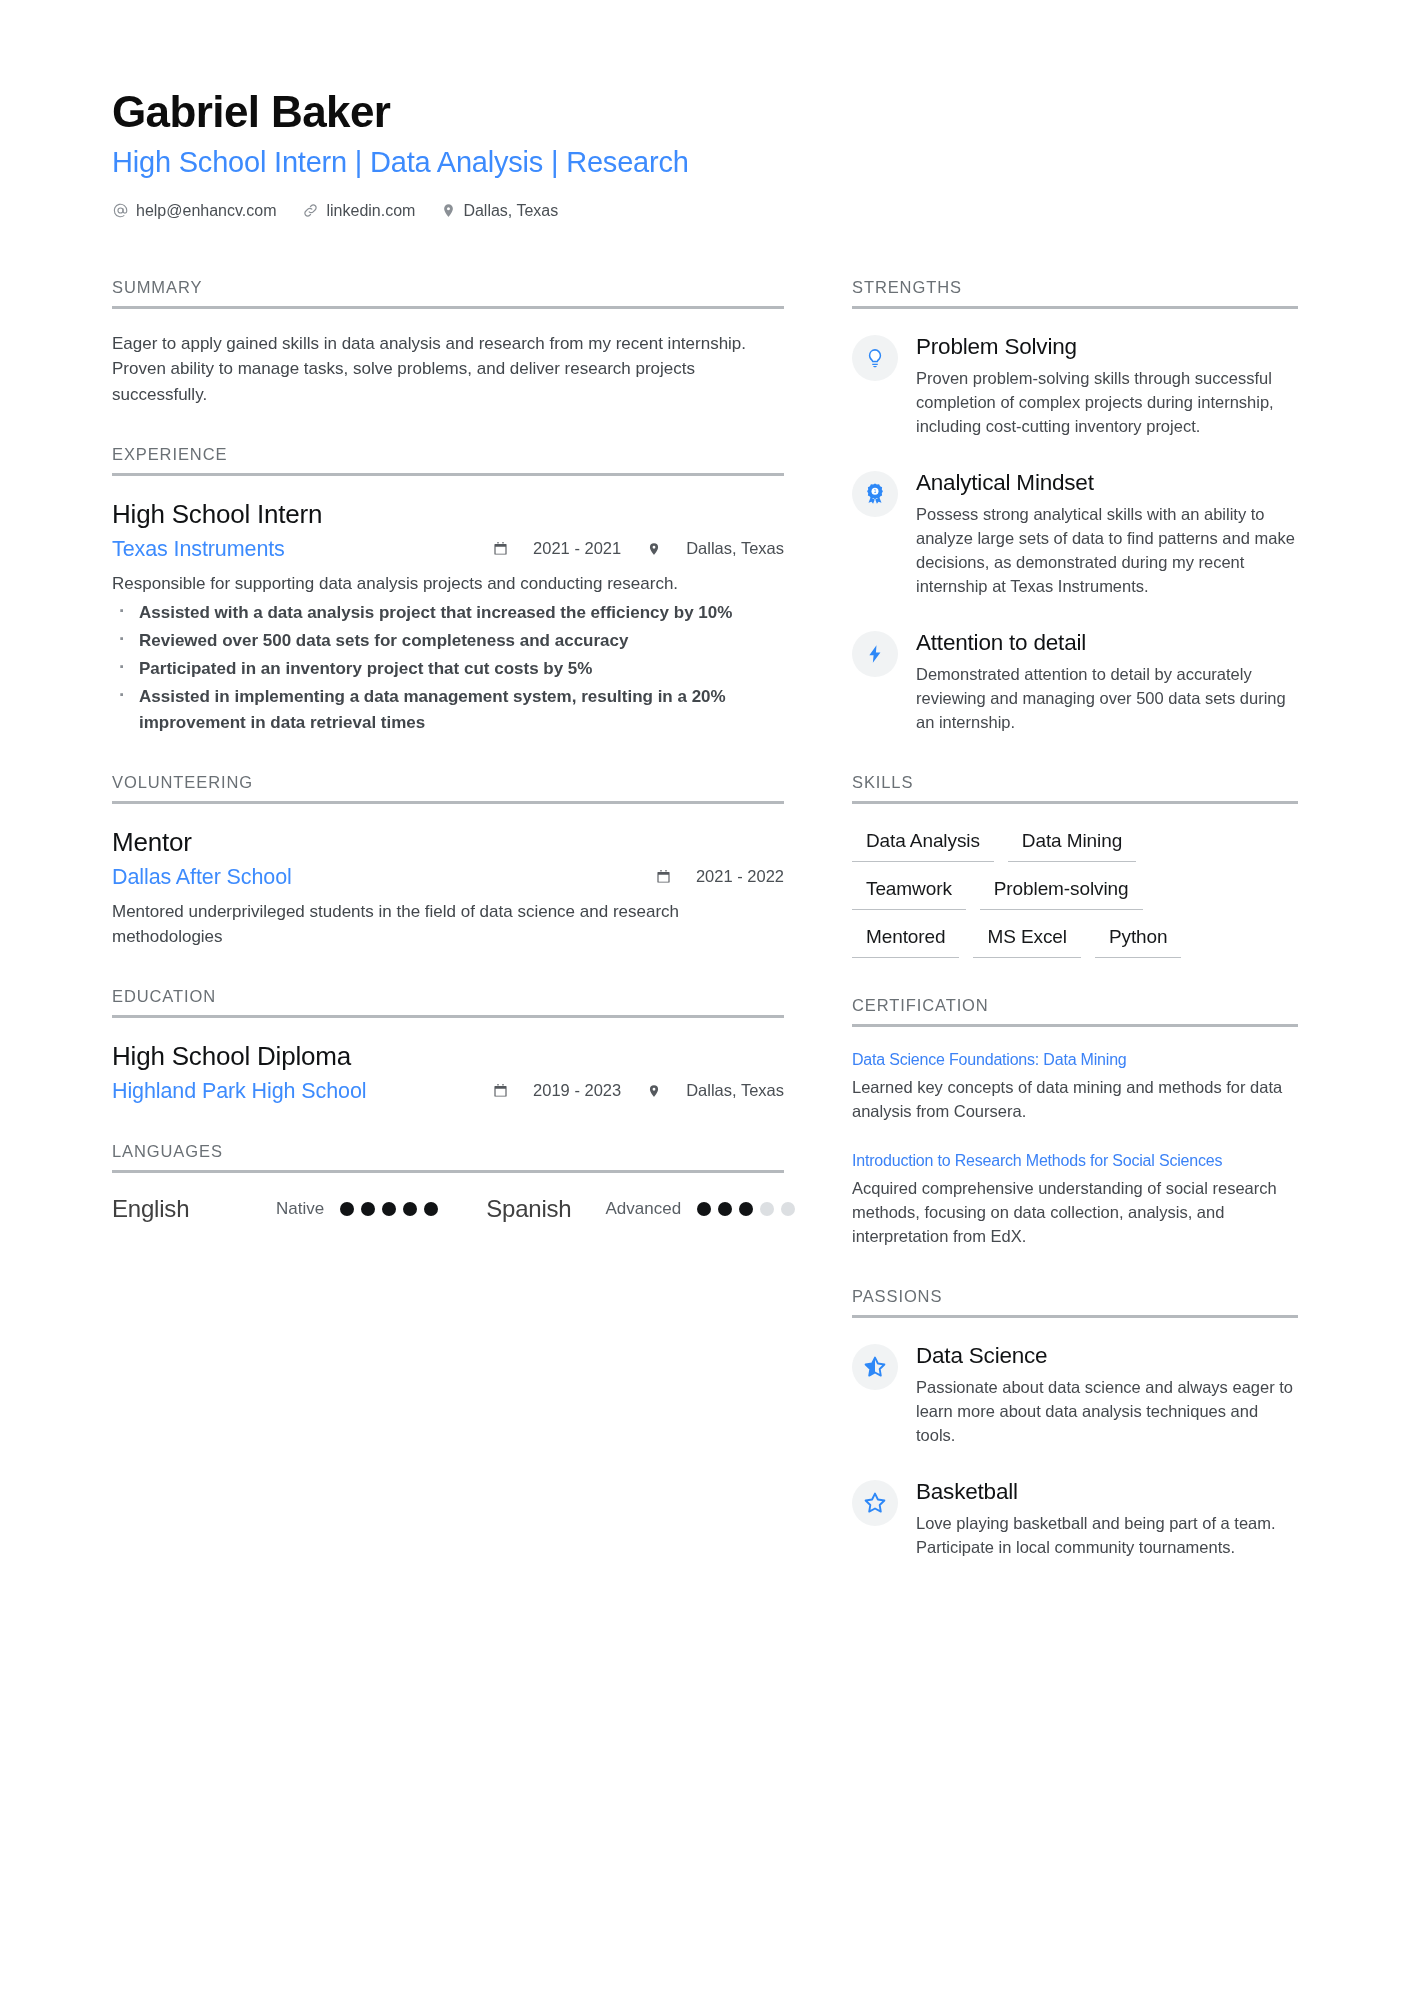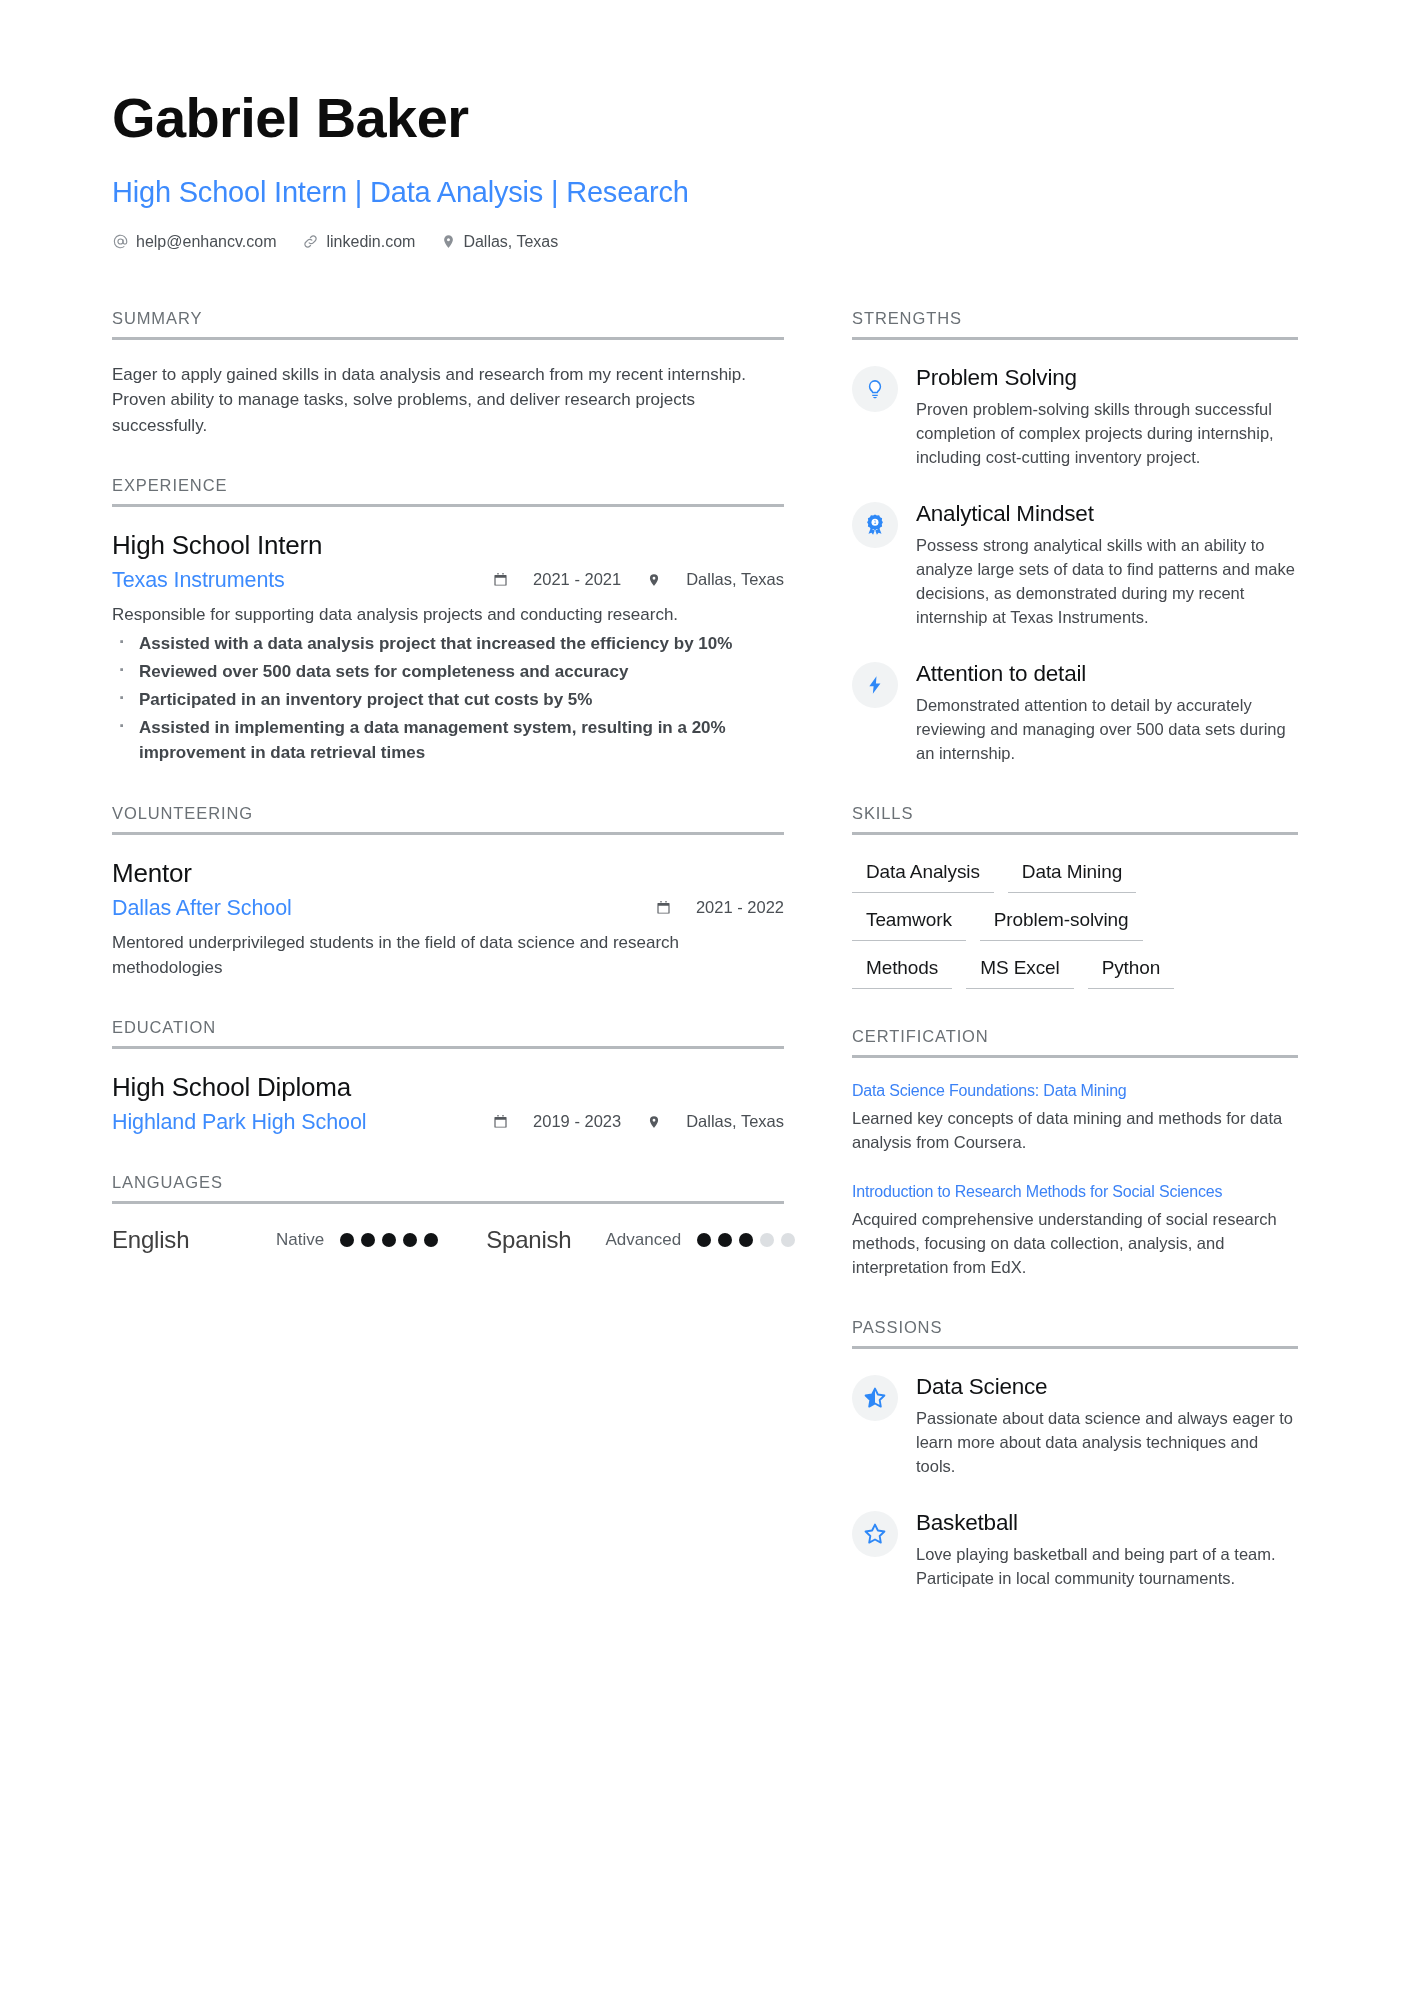--- a/index.html
+++ b/index.html
@@ -11,26 +11,26 @@
   }
   .page {
     width:1410px; height:1995px;
     position:relative;
     padding:88px 112px 0 112px;
   }
 
   
   .header { margin-bottom:58px; }
   .full-name {
-    font-size:56px;
+    font-size:44px;
     font-weight:700;
     letter-spacing:-0.6px;
     color:#0d0d0d;
     line-height:1.08;
-    margin-bottom:26px;
+    margin-bottom:8px;
   }
   .headline {
     font-size:29px;
     font-weight:400;
     color:#3d8bfd;
     letter-spacing:-0.2px;
     line-height:1.25;
     margin-bottom:22px;
   }
   .contact-row {
@@ -431,21 +431,21 @@
         <div class="skill-rows">
           <div class="skill-row">
             <span class="skill-chip">Data Analysis</span>
             <span class="skill-chip">Data Mining</span>
           </div>
           <div class="skill-row">
             <span class="skill-chip">Teamwork</span>
             <span class="skill-chip">Problem-solving</span>
           </div>
           <div class="skill-row">
-            <span class="skill-chip">Methods</span>
+            <span class="skill-chip">Mentored</span>
             <span class="skill-chip">MS Excel</span>
             <span class="skill-chip">Python</span>
           </div>
         </div>
       </div>
 
       <div class="section">
         <div class="section-head">CERTIFICATION</div>
 
         <div class="cert">

